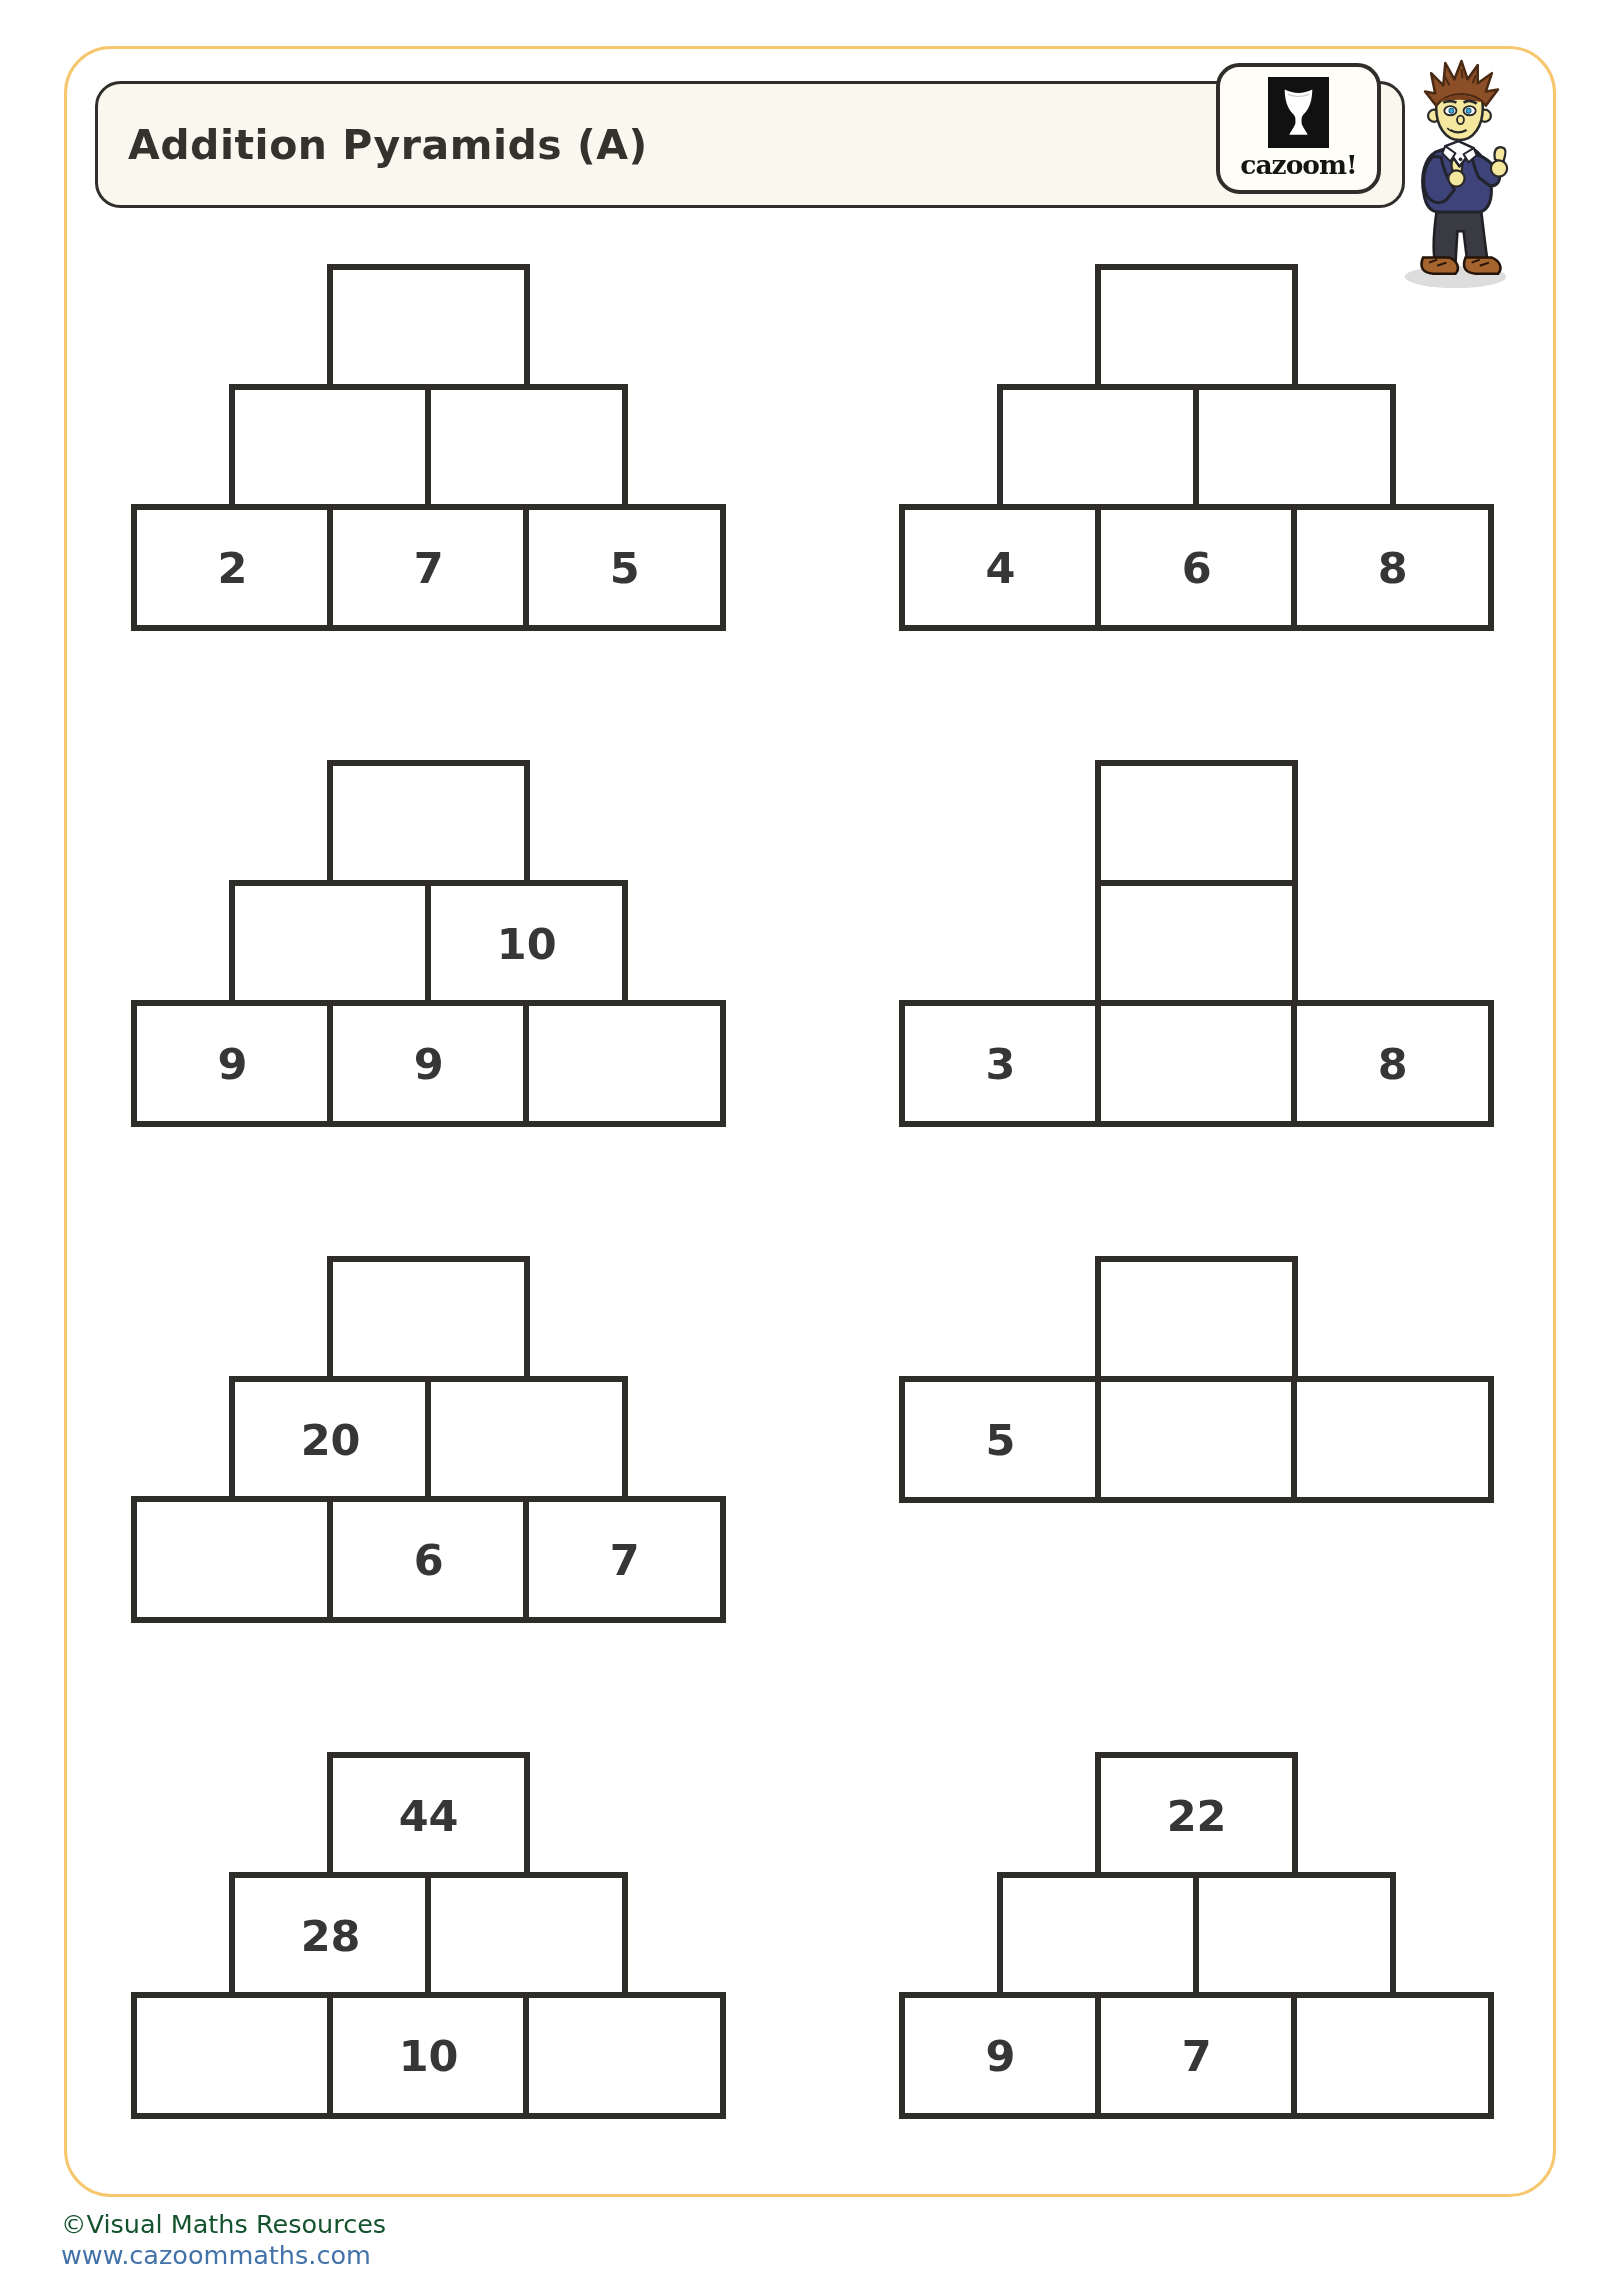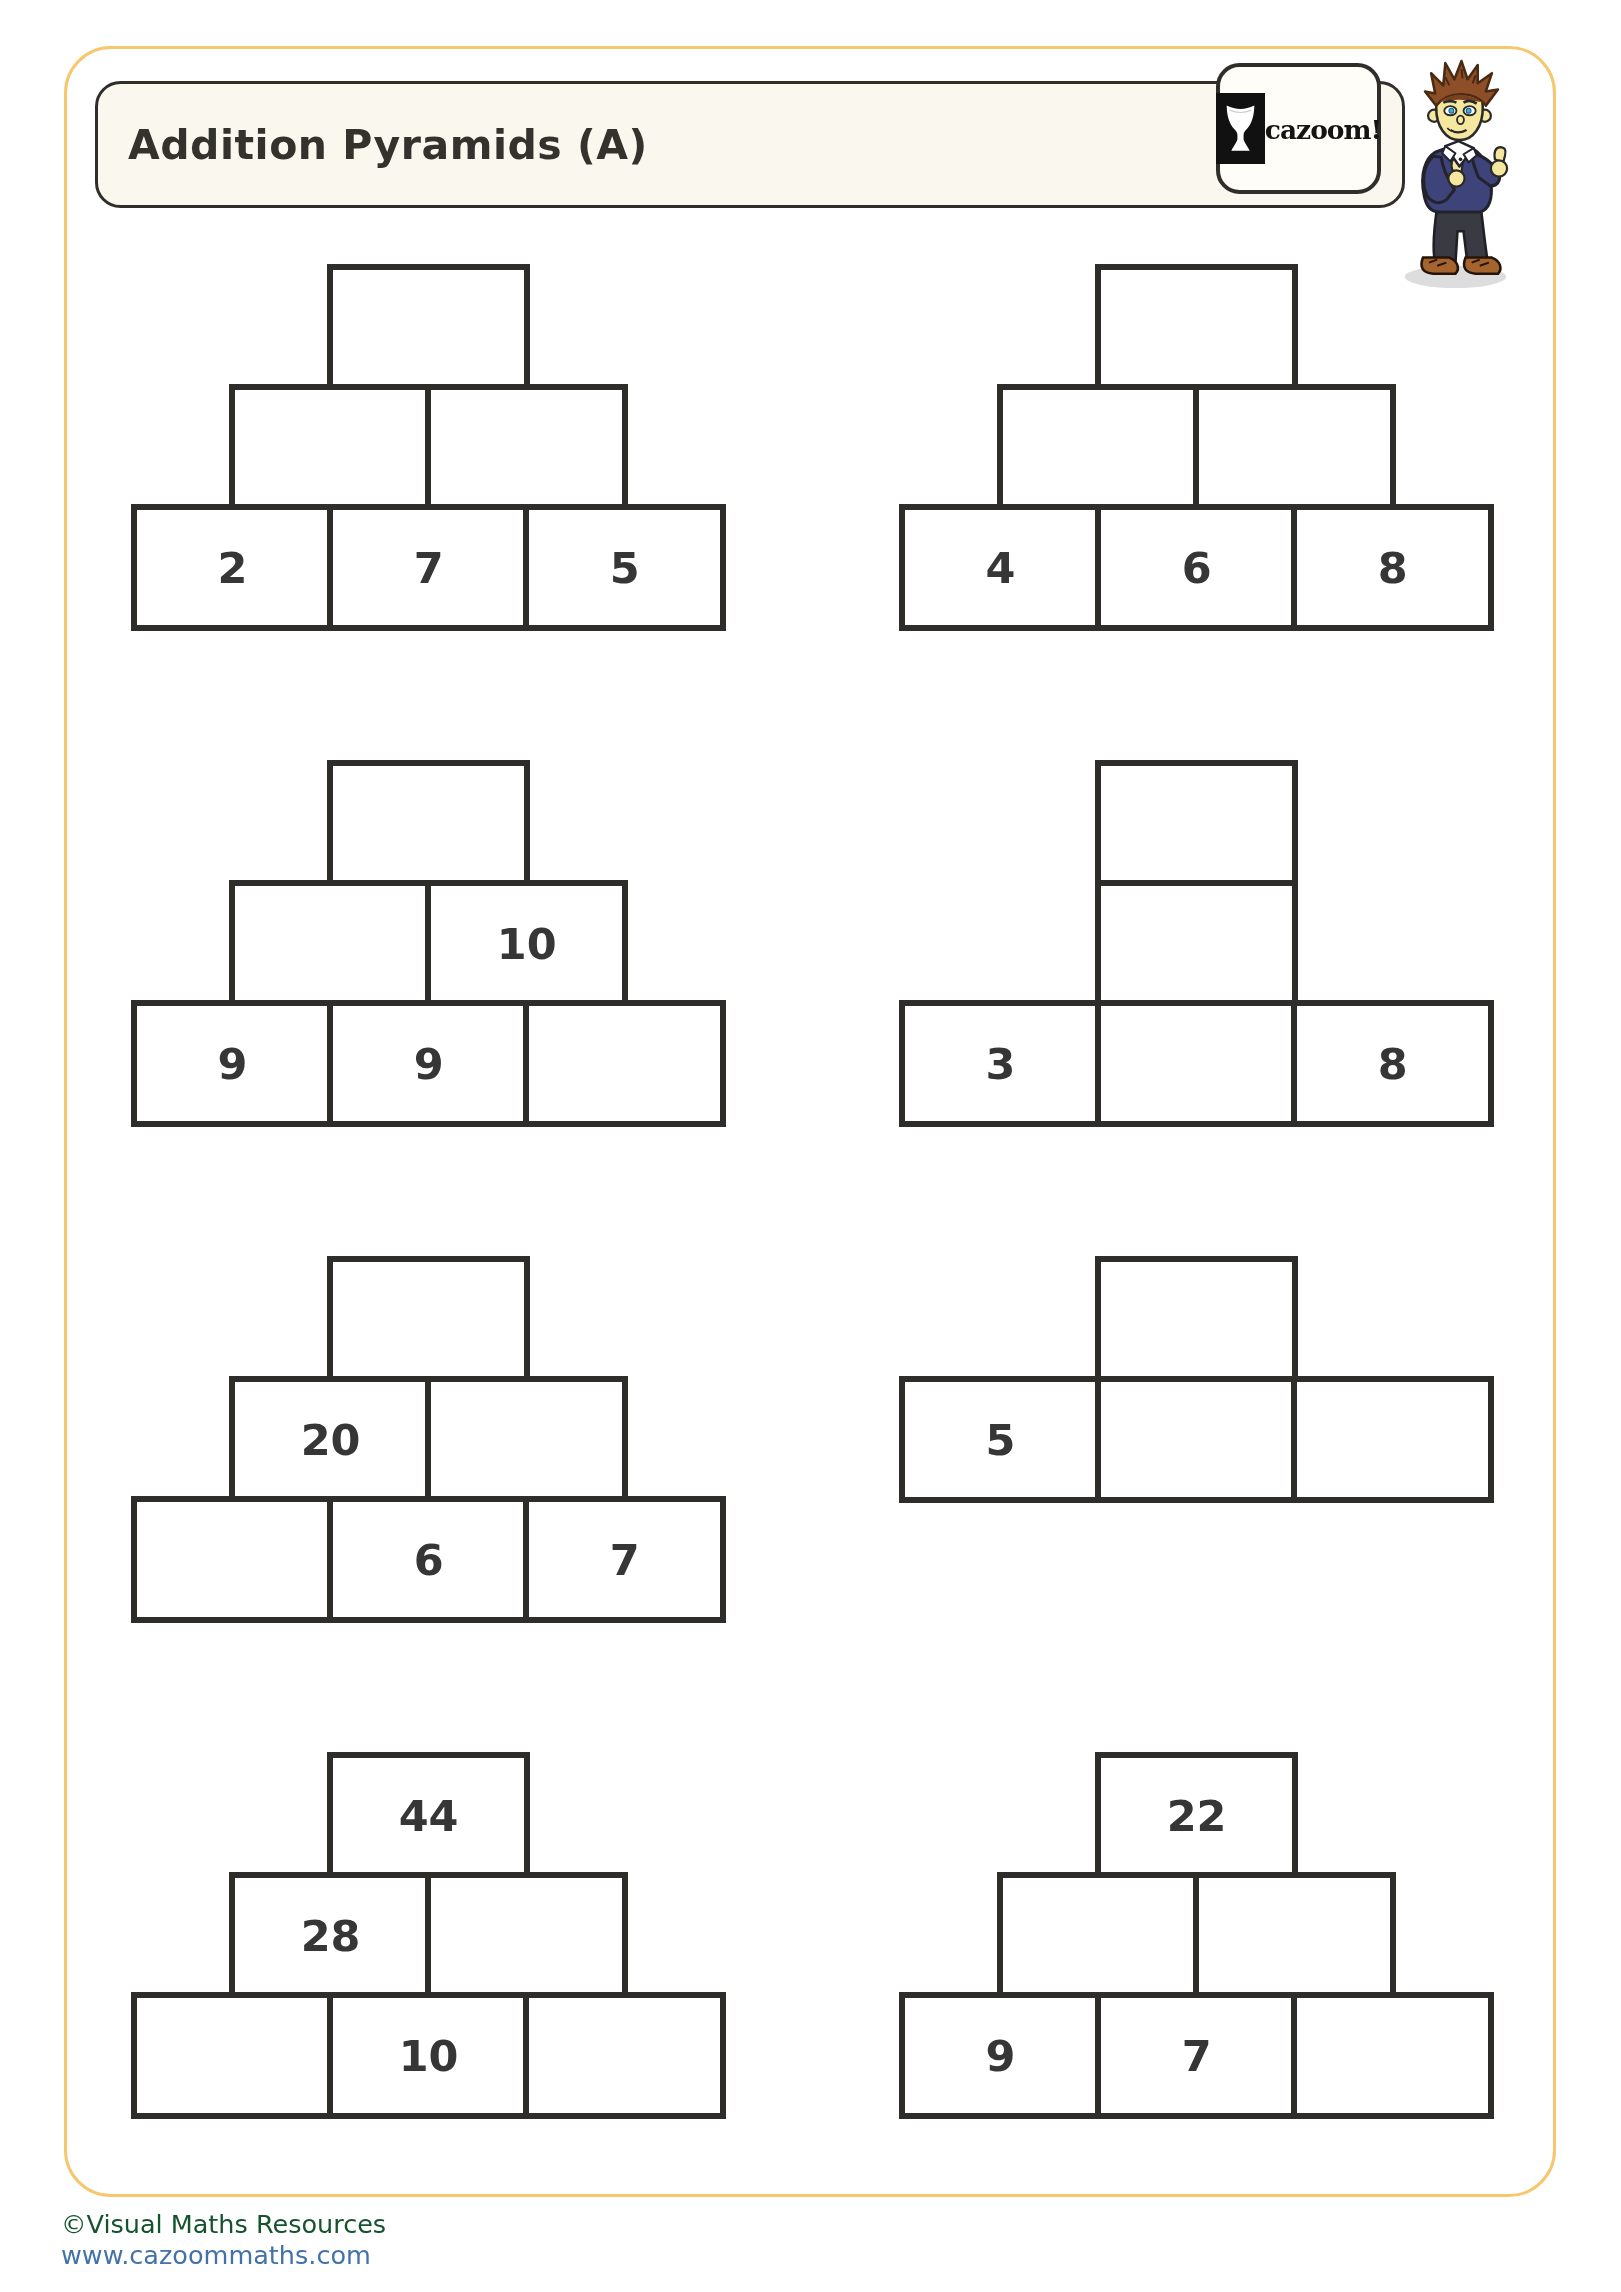--- a/index.html
+++ b/index.html
@@ -15,21 +15,21 @@
     position:absolute;left:95px;top:66px;width:1274px;height:121px;
     background:#faf7ee;border:3.9px solid #2f2e2b;border-radius:25.5px;
     display:flex;align-items:center;padding-left:30px;box-sizing:content-box;margin-top:15px;
   }
   .title-box .title{
     font-size:41px;font-weight:bold;color:#33322d;letter-spacing:0.5px;
   }
   .logo-box{
     position:absolute;left:1216px;top:63px;width:157px;height:123px;
     background:#fffdf7;border:4.9px solid #2f2e2b;border-radius:23.5px;
-    display:flex;flex-direction:row;align-items:center;justify-content:center;
+    display:flex;flex-direction:column;align-items:center;justify-content:center;
   }
   .logo-square{
     width:61px;height:71px;background:#111111;display:flex;align-items:center;justify-content:center;
   }
   .logo-text{
     margin-top:1px;font-family:"DejaVu Serif","Liberation Serif",serif;
     font-weight:bold;font-size:26.5px;color:#141414;letter-spacing:-1px;
   }
   .mascot{position:absolute;left:1388px;top:57px;width:145px;height:233px;}
 

